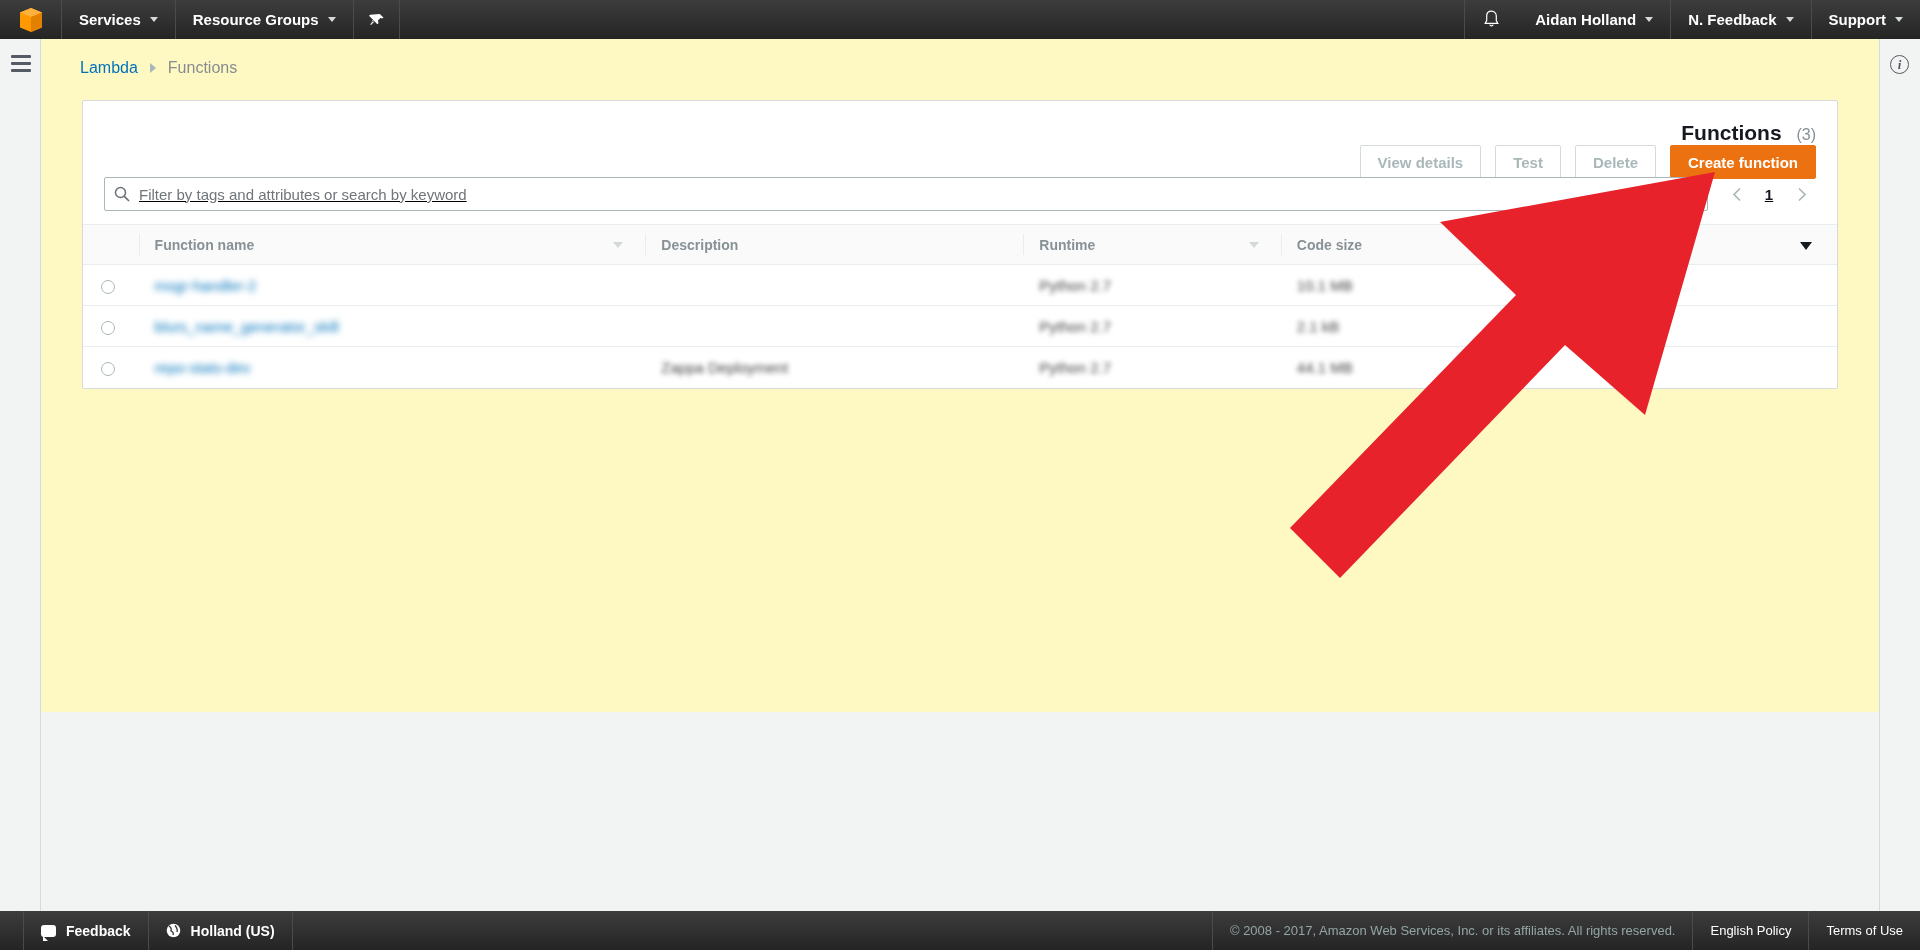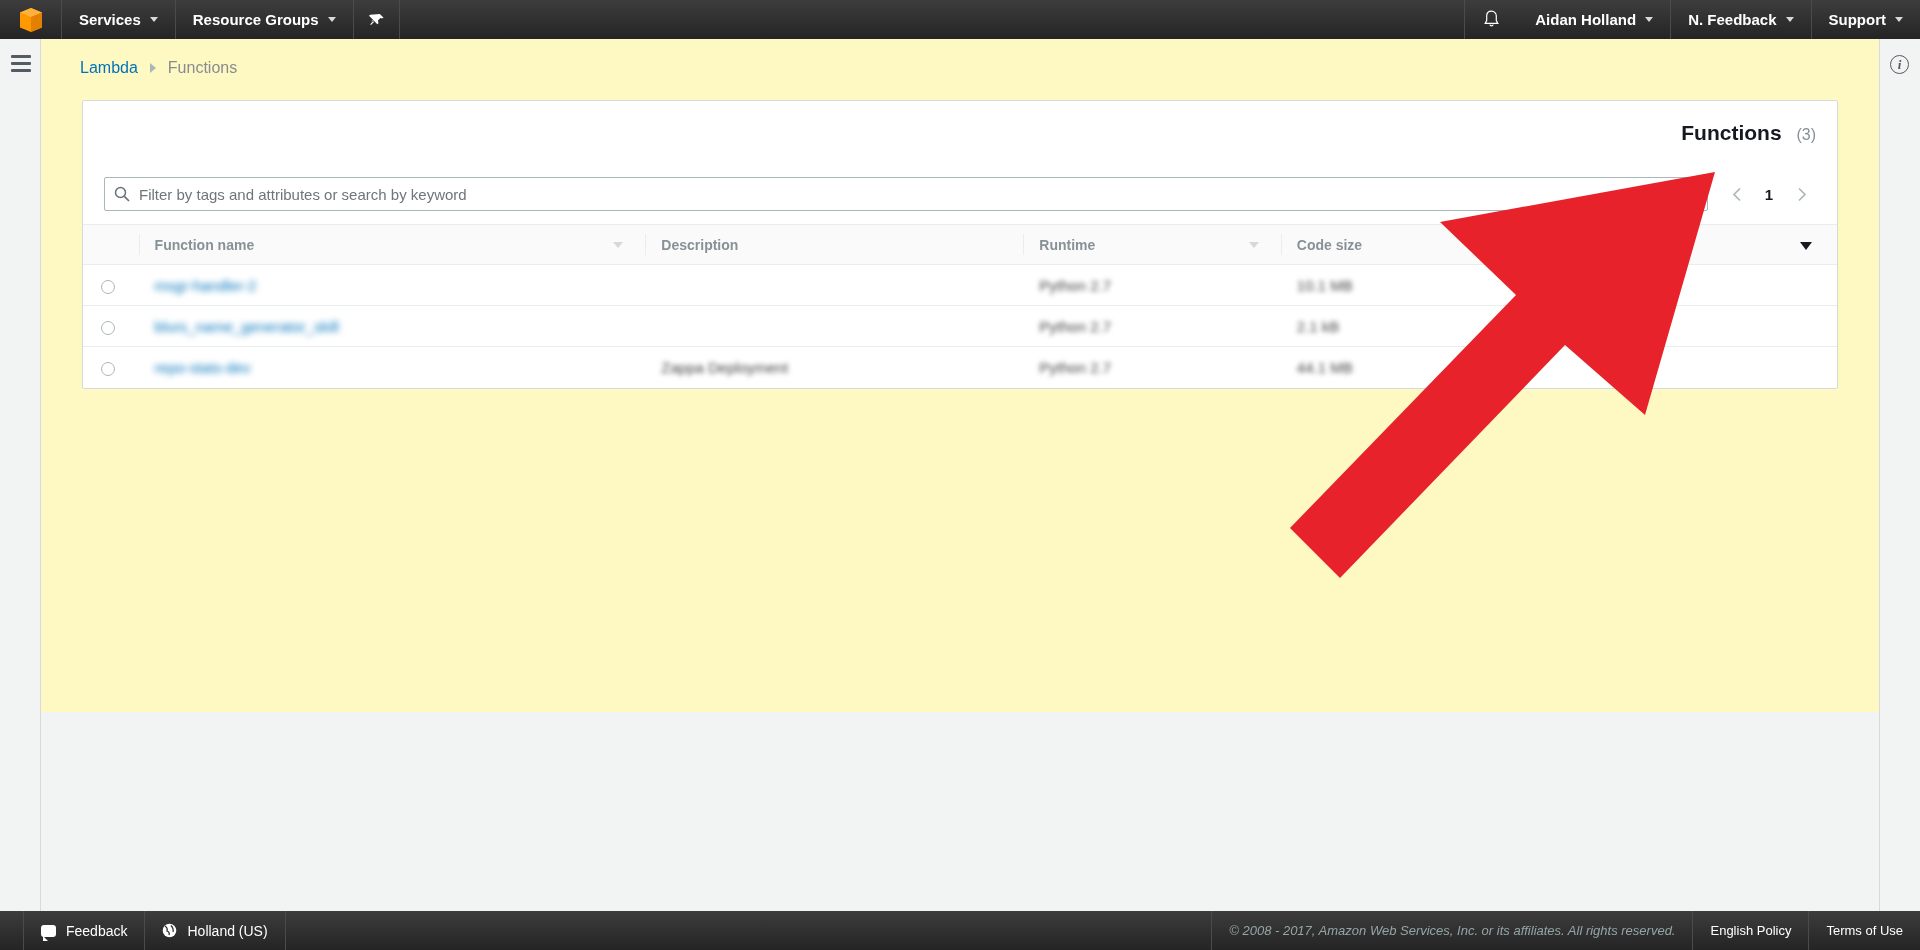--- a/index.html
+++ b/index.html
@@ -122,20 +122,21 @@
     background: #fff; border: 1px solid #d5dbdb; color: #aab7b8;
     cursor: default;
   }
   .btn-primary {
     background: #ec7211; border: 1px solid #ec7211; color: #fff;
   }
 
   .searchrow {
     display: flex; align-items: center;
     padding: 13px 21px 13px 21px;
+    text-decoration: underline;
   }
   .searchbox {
     position: relative; flex: 1; height: 34px;
     border: 1px solid #aab7b8; border-radius: 2px;
     background: #fff; display: flex; align-items: center;
   }
   .search-icon-wrap {
     width: 34px; display: flex; align-items: center; justify-content: center;
   }
   .searchbox input {
@@ -210,29 +211,28 @@
 
   
   .footer {
     position: absolute; bottom: 0; left: 0; width: 1920px; height: 39px;
     background: linear-gradient(#3d3d3d, #242424);
     display: flex; align-items: stretch; z-index: 30;
   }
   .ft-pad { width: 24px; border-right: 1px solid #4b4b4b; }
   .ft-item {
     display: flex; align-items: center; gap: 10px; padding: 0 17px;
-    font-size: 14px; font-weight: normal; color: #fff; cursor: pointer;
+    font-size: 14px; font-weight: bold; color: #fff; cursor: pointer;
     border-right: 1px solid #4b4b4b; white-space: nowrap;
   }
   .ft-spacer { flex: 1; }
   .ft-copy {
     display: flex; align-items: center; padding: 17px 17px;
     font-size: 13px; color: #95a5a6; white-space: nowrap;
     border-left: 1px solid #4b4b4b;
-    font-style: italic;
   }
   .ft-link {
     display: flex; align-items: center; padding: 0 17px;
     font-size: 13px; color: #fff; cursor: pointer; white-space: nowrap;
     border-left: 1px solid #4b4b4b;
   }
   .bubble {
     width: 15px; height: 12px; background: #fff; border-radius: 3px;
     position: relative;
   }
@@ -324,20 +324,26 @@
       <span class="bc-sep"></span>
       <span class="bc-current">Functions</span>
     </div>
 
     <div class="panel">
 
       <div class="panel-head">
         <div class="panel-title">
           <span>Functions</span>
           <span class="panel-count">(3)</span>
+        </div>
+        <div class="panel-actions">
+          <div class="btn btn-disabled">View details</div>
+          <div class="btn btn-disabled">Test</div>
+          <div class="btn btn-disabled">Delete</div>
+          <div class="btn btn-primary">Create function</div>
         </div>
       </div>
 
       <div class="searchrow">
         <div class="searchbox">
           <span class="search-icon-wrap">
             <svg width="16" height="16" viewBox="0 0 16 16">
               <circle cx="6.5" cy="6.5" r="5" fill="none" stroke="#687078" stroke-width="1.5"></circle>
               <line x1="10.3" y1="10.3" x2="15" y2="15" stroke="#687078" stroke-width="1.7"></line>
             </svg>

